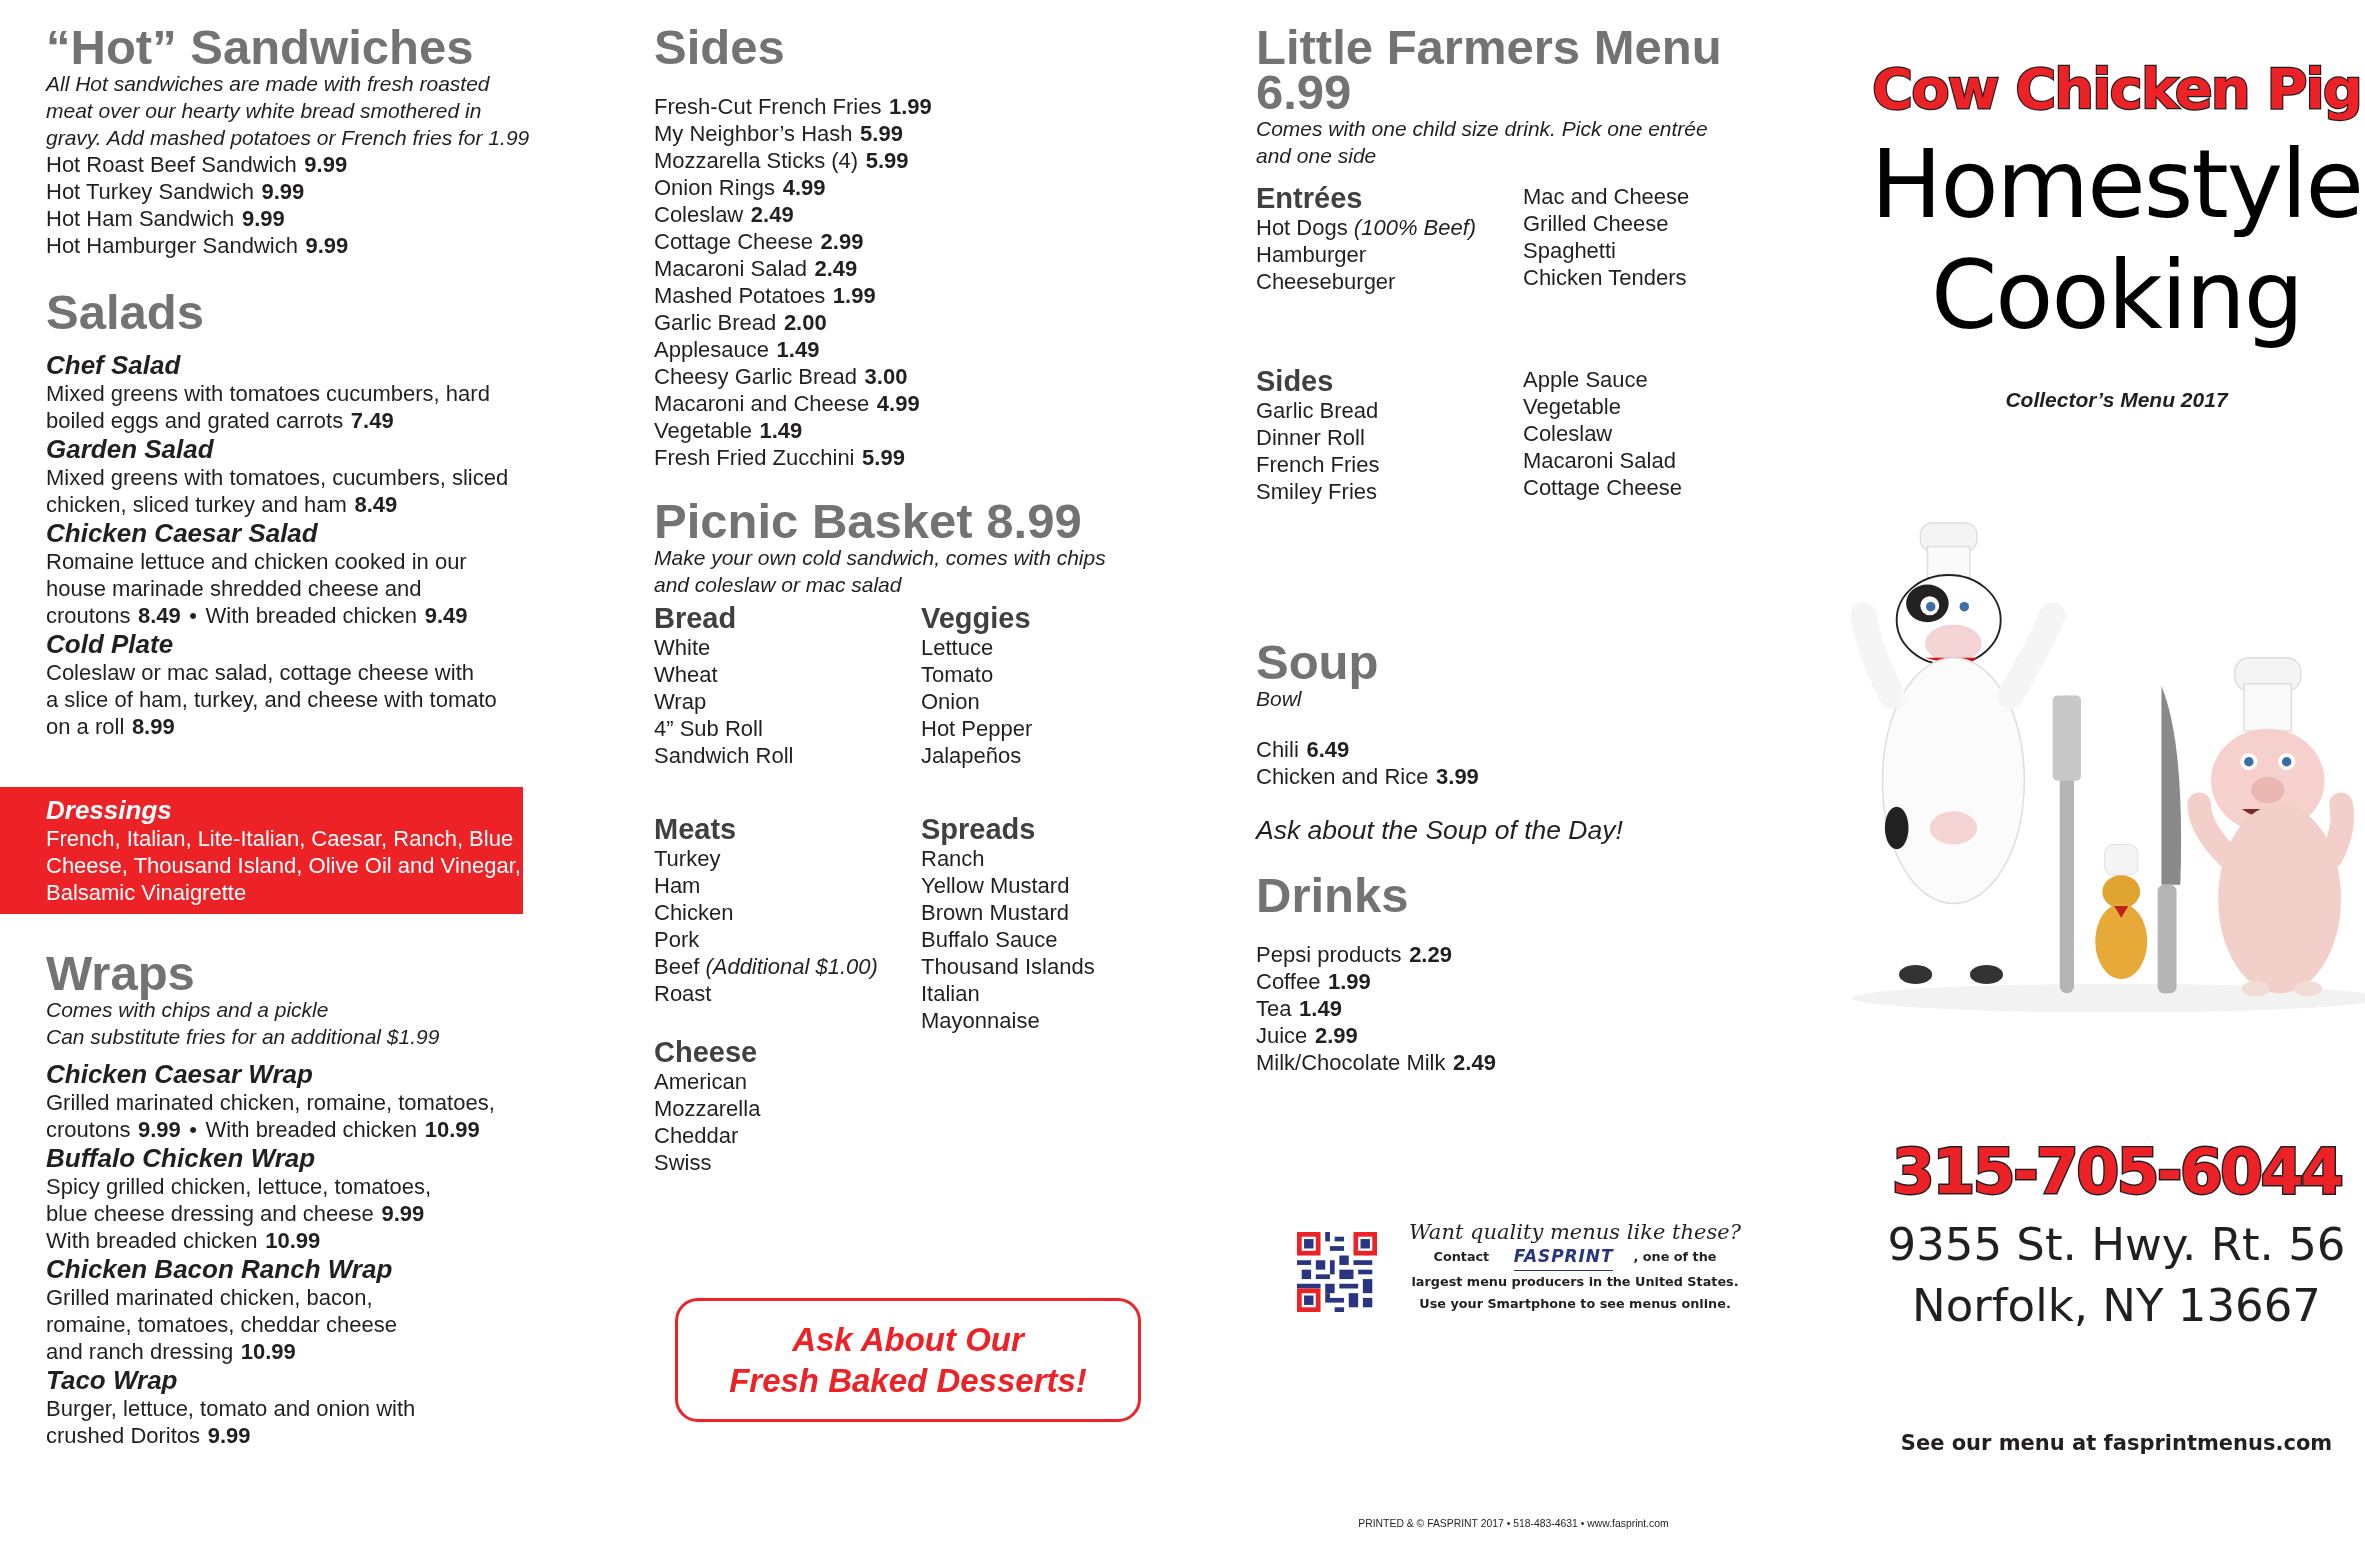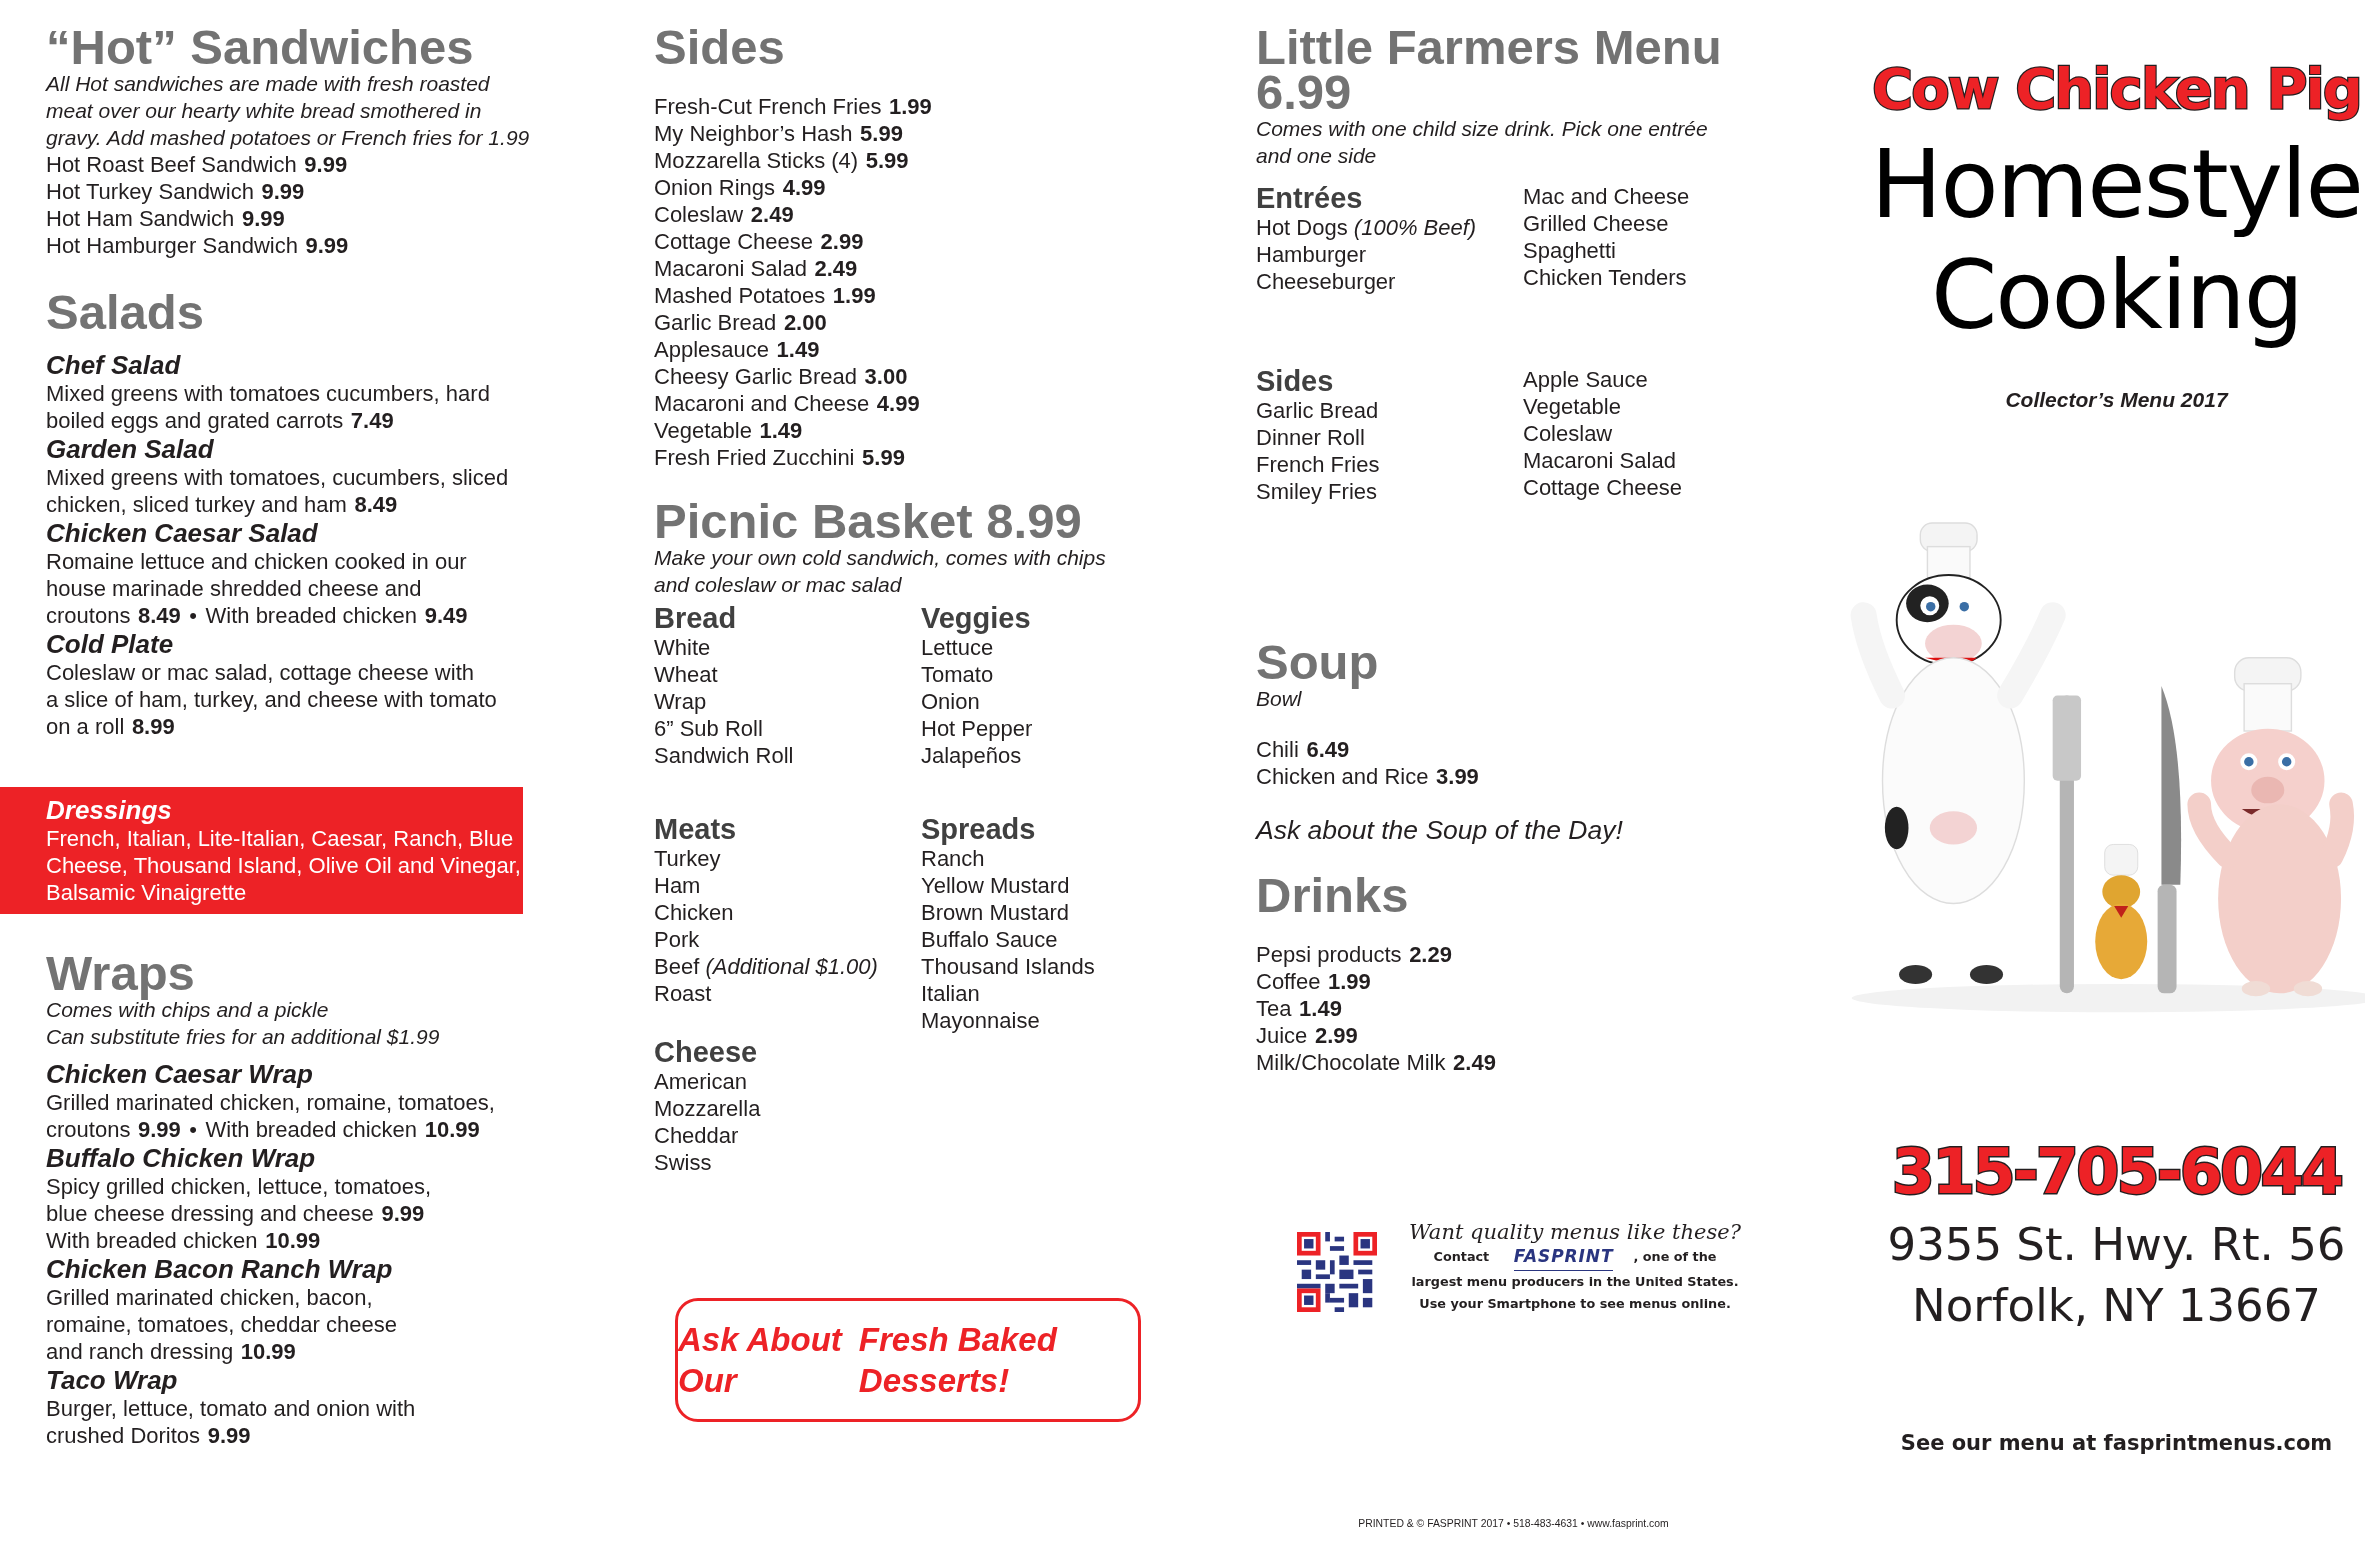--- a/index.html
+++ b/index.html
@@ -8,21 +8,21 @@
   .abs { position: absolute; }
   .h-red { color: #737373; font-weight: bold; font-size: 49px; line-height: 45px; font-family: "Liberation Sans", sans-serif; }
   .h-blk { color: #404040; font-weight: bold; font-size: 29px; line-height: 31px; }
   .sub-i { font-style: italic; font-size: 21px; line-height: 27px; }
   .line { font-size: 22px; line-height: 27px; white-space: nowrap; }
   .price { font-weight: bold; margin-left: 7.6px; }
   .item-title { font-style: italic; font-weight: bold; font-size: 26px; line-height: 30px; }
   .dressings { left: 0; top: 787px; width: 523px; height: 127px; background: #ed2226; color: #fff; padding: 7.6px 0 0 46px; }
   .dressings .item-title { color: #fff; }
   .dressings .line { color: #fff; white-space: normal; width: 520px; }
-  .dessert-box { left: 675px; top: 1298px; width: 466px; height: 124px; border: 3.3px solid #ed2226; border-radius: 23px; display: flex; flex-direction: row; align-items: center; justify-content: center; }
+  .dessert-box { left: 675px; top: 1298px; width: 466px; height: 124px; border: 3.3px solid #ed2226; border-radius: 23px; display: flex; flex-direction: column; align-items: center; justify-content: center; }
   .dessert-box div { color: #ed2226; font-style: italic; font-weight: bold; font-size: 33px; line-height: 41px; }
   .two-col { display: flex; }
   .two-col > div { width: 267px; }
   .brand-top { color: #ed2226; font-family: "DejaVu Sans", sans-serif; font-weight: bold; font-size: 56px; letter-spacing: -1.9px; -webkit-text-stroke: 2.4px #231f20; paint-order: stroke fill; text-align: center; width: 591px; left: 1821px; top: 53px; line-height: 71px; }
   .brand-big { color: #000; font-family: "DejaVu Sans", sans-serif; font-size: 95px; line-height: 99px; text-align: center; width: 591px; left: 1821px; letter-spacing: -1.9px; }
   .collector { left: 1821px; width: 591px; top: 388px; text-align: center; font-style: italic; font-weight: bold; font-size: 21px; }
   .phone { left: 1821px; width: 591px; top: 1135px; text-align: center; color: #ed2226; font-family: "DejaVu Sans", sans-serif; font-weight: bold; font-size: 62px; letter-spacing: -2.8px; -webkit-text-stroke: 2.8px #231f20; paint-order: stroke fill; }
   .address { left: 1821px; width: 591px; text-align: center; font-family: "DejaVu Sans", sans-serif; font-size: 45px; line-height: 62px; color: #231f20; }
   .see-menu { left: 1821px; width: 591px; top: 1431px; text-align: center; font-family: "DejaVu Sans", sans-serif; font-weight: bold; font-size: 21px; }
   .fasprint-ad { left: 1400px; top: 1220px; width: 350px; text-align: center; }
@@ -114,21 +114,21 @@
 <div class="abs" style="left:654px; top:499px; width:568px;">
   <div class="h-red">Picnic Basket  8.99</div>
   <div class="sub-i">Make your own cold sandwich, comes with chips</div>
   <div class="sub-i">and coleslaw or mac salad</div>
   <div class="two-col" style="margin-top:4.7px;">
     <div>
       <div class="h-blk">Bread</div>
       <div class="line">White</div>
       <div class="line">Wheat</div>
       <div class="line">Wrap</div>
-      <div class="line">6” Sub Roll</div>
+      <div class="line">4” Sub Roll</div>
       <div class="line">Sandwich Roll</div>
     </div>
     <div>
       <div class="h-blk">Veggies</div>
       <div class="line">Lettuce</div>
       <div class="line">Tomato</div>
       <div class="line">Onion</div>
       <div class="line">Hot Pepper</div>
       <div class="line">Jalapeños</div>
     </div>

